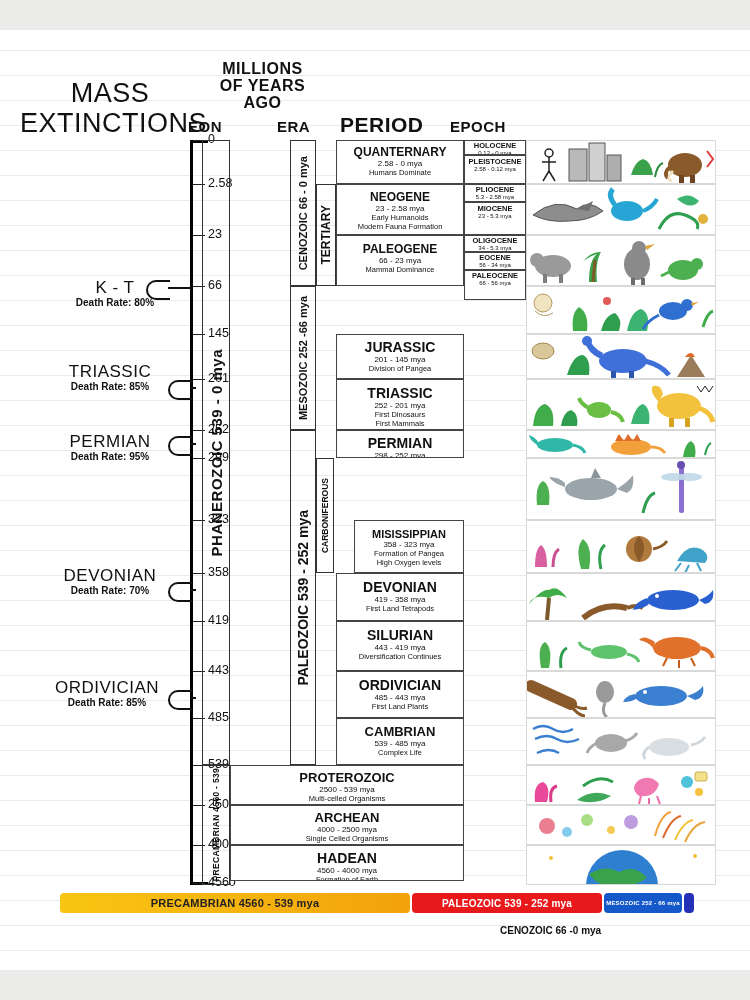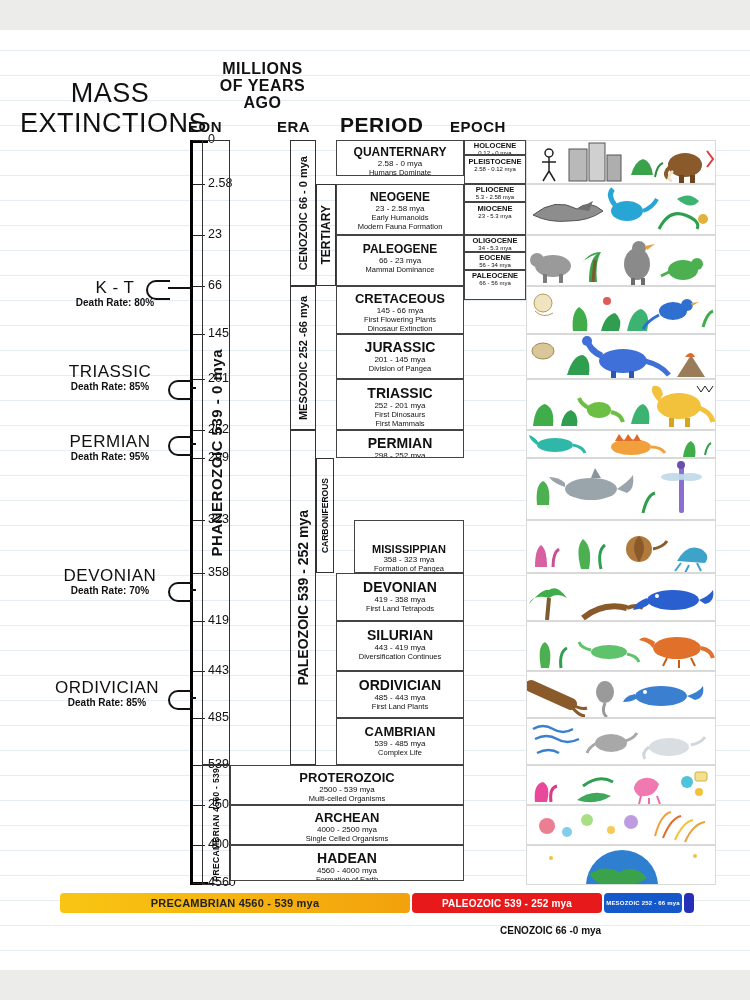--- a/index.html
+++ b/index.html
@@ -171,59 +171,53 @@
     <div class="eracol" id="era-paleo" style="top:290px;height:335px">
       <span class="vert">PALEOZOIC 539 - 252 mya</span>
     </div>
     <div id="tert" style="top:44px;height:102px">
       <span class="vert">TERTIARY</span>
     </div>
     <div id="carb" style="top:318px;height:115px">
       <span class="vert">CARBONIFEROUS</span>
     </div>
 
-    <div class="pcell" style="top:0;height:36px;padding-top:4px">
+    <div class="pcell" style="top:0;height:44px;padding-top:4px">
       <span class="pname" style="font-size:12px">QUANTERNARY</span>
       <span class="prange">2.58 - 0 mya</span>
       <span class="pnote">Humans Dominate</span>
     </div>
     <div class="pcell" style="top:44px;height:51px;padding-top:5px">
       <span class="pname" style="font-size:12px">NEOGENE</span>
       <span class="prange">23 - 2.58 mya</span>
       <span class="pnote" style="white-space:pre-line">Early Humanoids
 Modern Fauna Formation</span>
     </div>
     <div class="pcell" style="top:95px;height:51px;padding-top:6px">
       <span class="pname" style="font-size:12px">PALEOGENE</span>
       <span class="prange">66 - 23 mya</span>
       <span class="pnote">Mammal Dominance</span>
     </div>
-    <div class="pcell" style="top:146px;height:48px;padding-top:4px">
-      <span class="pname" style="font-size:13px">CRETACEOUS</span>
-      <span class="prange">145 - 66 mya</span>
-      <span class="pnote" style="white-space:pre-line">First Flowering Plants
-Dinosaur Extinction</span>
-    </div>
     <div class="pcell" style="top:194px;height:45px;padding-top:4px">
       <span class="pname" style="font-size:14px">JURASSIC</span>
       <span class="prange">201 - 145 mya</span>
       <span class="pnote">Division of Pangea</span>
     </div>
     <div class="pcell" style="top:239px;height:51px;padding-top:5px">
       <span class="pname" style="font-size:14px">TRIASSIC</span>
       <span class="prange">252 - 201 mya</span>
       <span class="pnote" style="white-space:pre-line">First Dinosaurs
 First Mammals</span>
     </div>
     <div class="pcell" style="top:290px;height:28px;padding-top:4px;left:146px;width:128px">
       <span class="pname" style="font-size:14px">PERMIAN</span>
       <span class="prange">298 - 252 mya</span>
 
     </div>
-    <div class="pcell" style="top:380px;height:53px;padding-top:22px;left:164px;width:110px">
+    <div class="pcell" style="top:380px;height:53px;padding-top:7px;left:164px;width:110px">
       <span class="pname" style="font-size:11px">MISISSIPPIAN</span>
       <span class="prange">358 - 323 mya</span>
       <span class="pnote" style="white-space:pre-line">Formation of Pangea
 High Oxygen levels</span>
     </div>
     <div class="pcell" style="top:433px;height:48px;padding-top:5px">
       <span class="pname" style="font-size:14px">DEVONIAN</span>
       <span class="prange">419 - 358 mya</span>
       <span class="pnote">First Land Tetrapods</span>
     </div>

